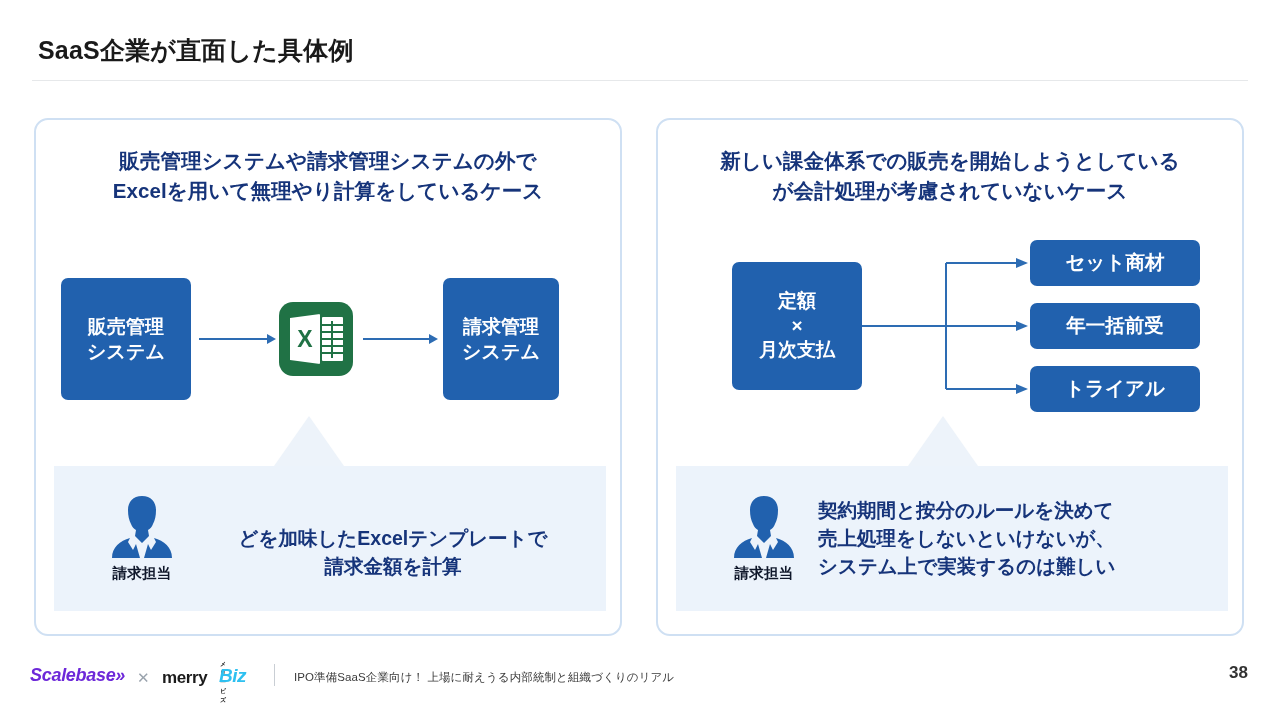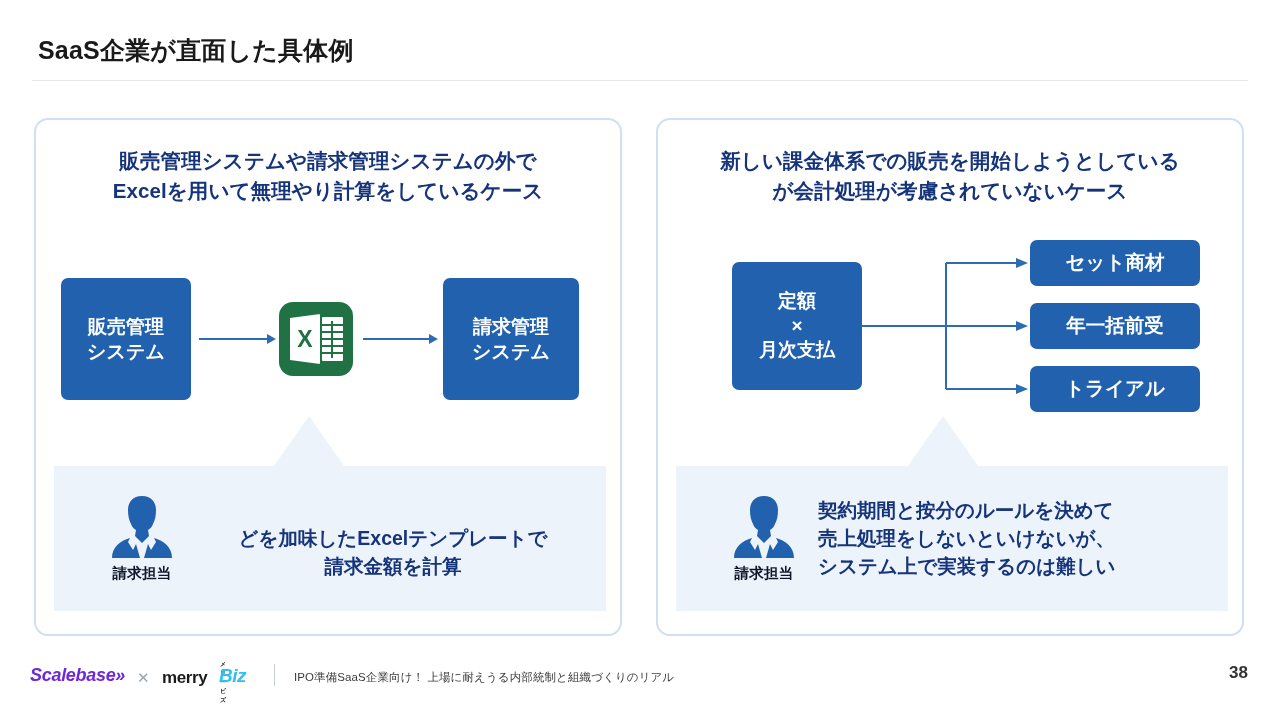--- a/index.html
+++ b/index.html
@@ -79,21 +79,21 @@
   }
 
   
   .box-hanbai {
     left: 25px; top: 158px;
     width: 130px; height: 122px;
     font-size: 19px;
   }
   .box-seikyu {
     left: 407px; top: 158px;
-    width: 136px; height: 122px;
+    width: 116px; height: 122px;
     font-size: 19px;
   }
 
   
   .excel-icon {
     position: absolute;
     left: 243px; top: 182px;
     width: 74px; height: 74px;
     background: #207245;
     border-radius: 14px;

